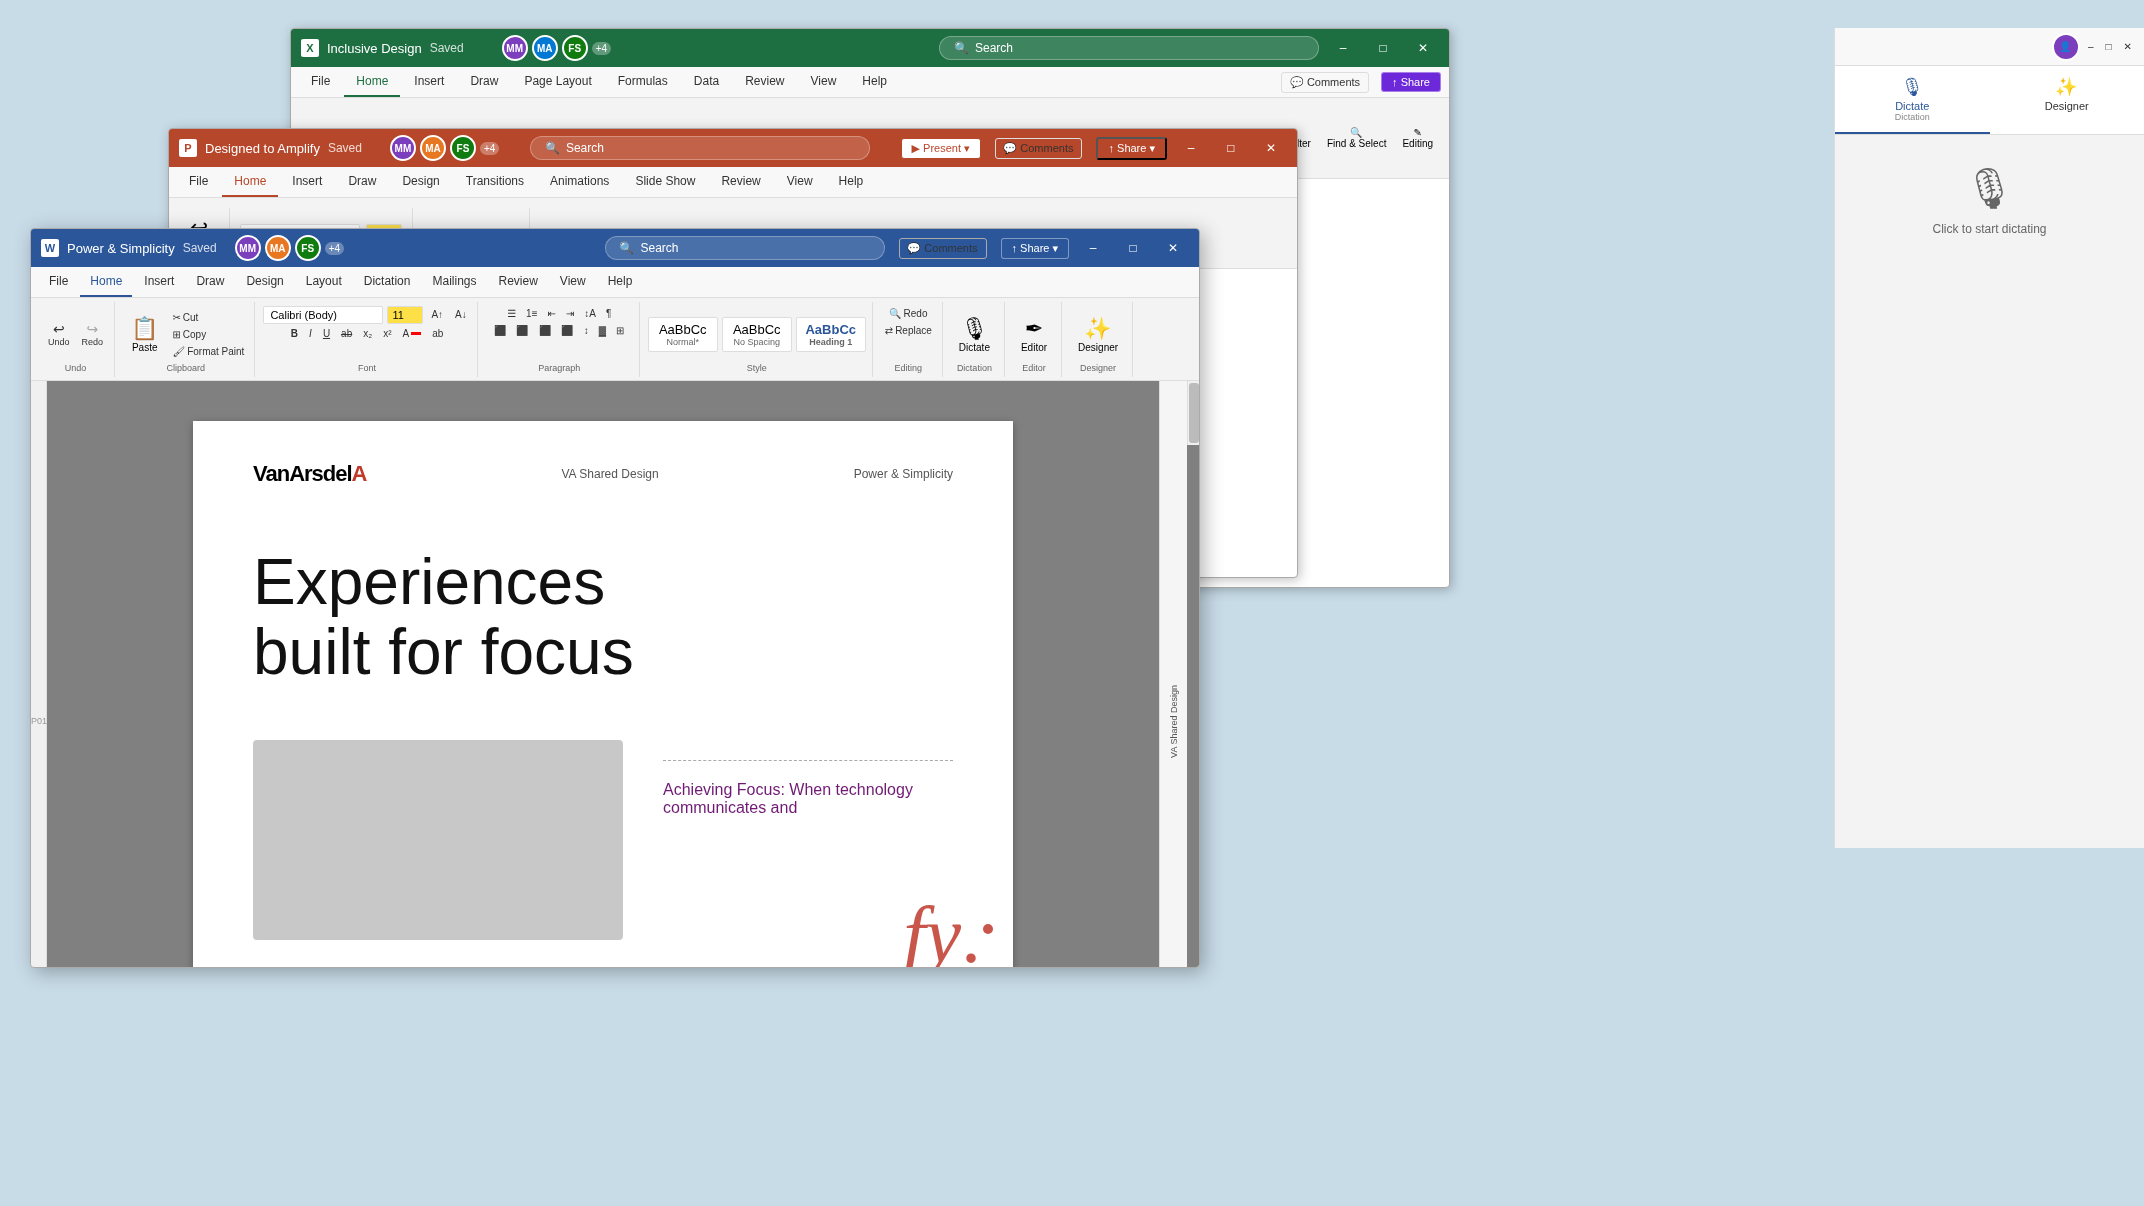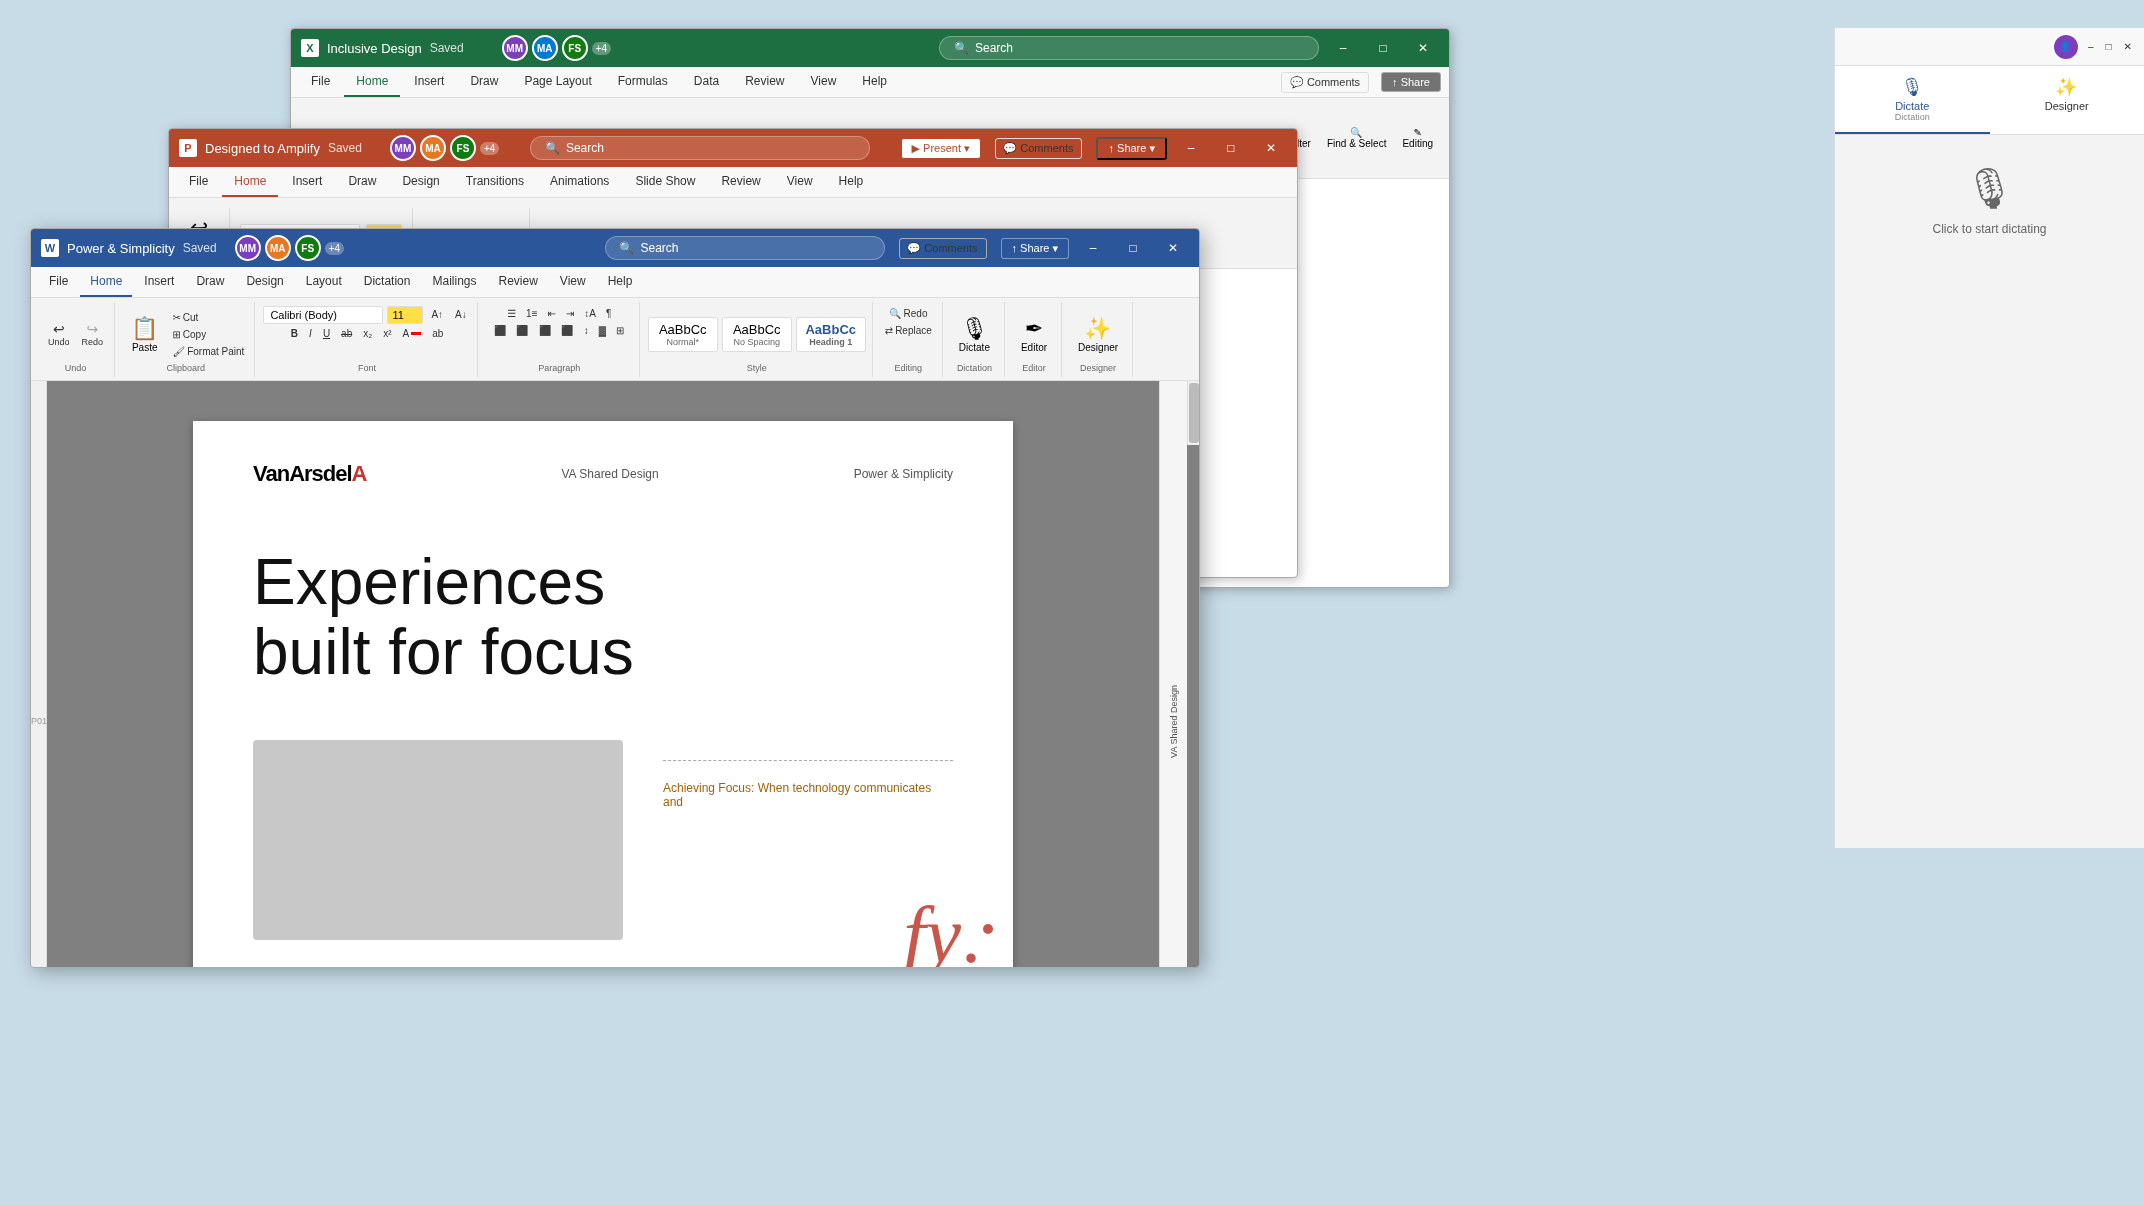--- a/index.html
+++ b/index.html
@@ -295,22 +295,22 @@
       line-height: 1.1;
       color: #111;
       margin-bottom: 52px;
     }
     .doc-divider-dotted {
       border: none;
       border-top: 1px dashed #aaa;
       margin: 20px 0;
     }
     .doc-sub-text {
-      font-size: 12px;
-      color: #a16207;
+      font-size: 16px;
+      color: #701a75;
     }
     .doc-image-placeholder {
       width: 370px;
       height: 200px;
       background: #c8c8c8;
       border-radius: 4px;
       margin-right: 40px;
     }
     .doc-bottom {
       display: flex;
@@ -530,21 +530,21 @@
       <div class="ribbon-tab">Insert</div>
       <div class="ribbon-tab">Draw</div>
       <div class="ribbon-tab">Page Layout</div>
       <div class="ribbon-tab">Formulas</div>
       <div class="ribbon-tab">Data</div>
       <div class="ribbon-tab">Review</div>
       <div class="ribbon-tab">View</div>
       <div class="ribbon-tab">Help</div>
       <div class="share-area" style="margin-left:auto;display:flex;align-items:center;gap:6px;padding:4px 0;">
         <button class="btn-comments">💬 Comments</button>
-        <button class="btn-share-word" style="background:#737373">↑ Share</button>
+        <button class="btn-share-word" style="background:#6d28d9">↑ Share</button>
       </div>
     </div>
     <div class="excel-ribbon-content">
       <div class="ribbon-btn">
         <span class="ribbon-icon">↩</span>
         <span>Undo</span>
       </div>
       <input class="font-select" value="Calibri (Body)" style="width: 130px;">
       <input class="font-size-select" value="11" style="">
       <div style="display:flex;gap:4px;margin-left:8px">

